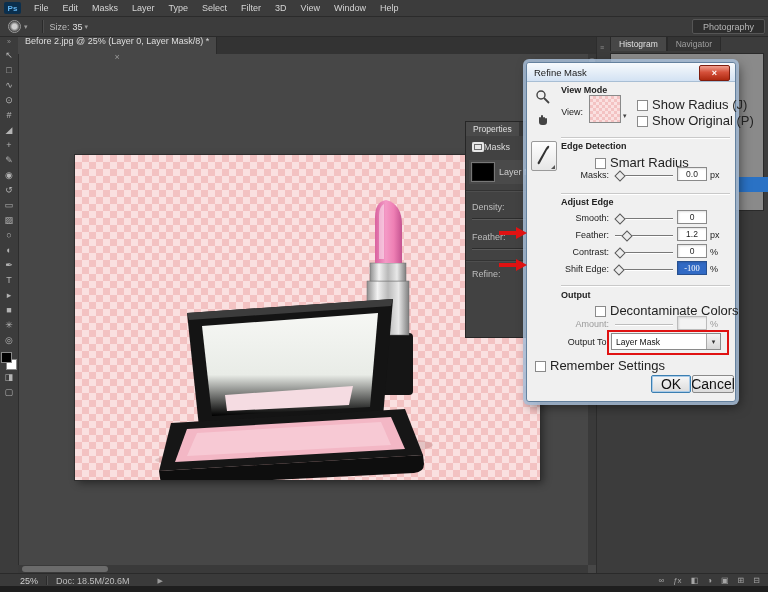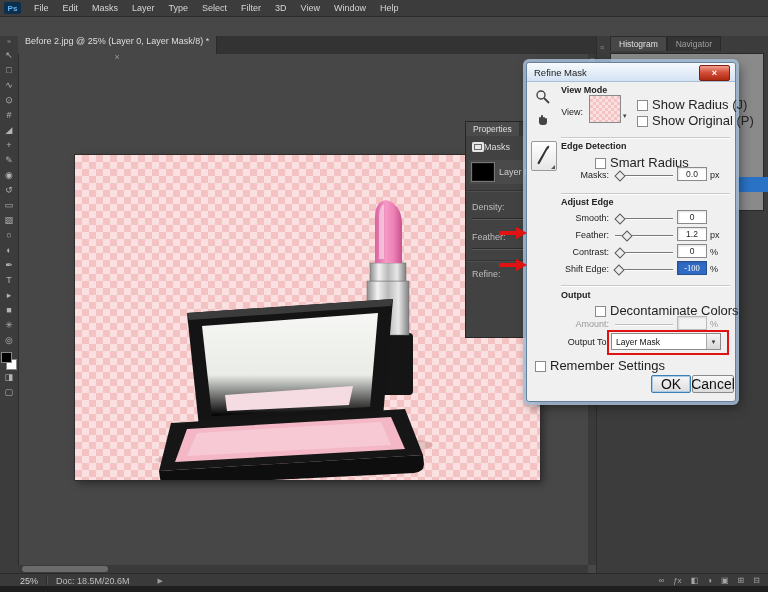--- a/index.html
+++ b/index.html
@@ -152,20 +152,31 @@
     <span class="menu-item">Layer</span>
     <span class="menu-item">Type</span>
     <span class="menu-item">Select</span>
     <span class="menu-item">Filter</span>
     <span class="menu-item">3D</span>
     <span class="menu-item">View</span>
     <span class="menu-item">Window</span>
     <span class="menu-item">Help</span>
   </div>
 
+  <div class="abs optionsbar">
+    <div class="brush-preview"></div>
+    <span class="ob-caret">▾</span>
+    <div class="ob-sep"></div>
+    <span class="ob-label">Size:</span>
+    <span class="ob-value">35</span>
+    <span class="ob-caret">▾</span>
+    <div class="workspace-chip">
+      <span>Photography</span>
+    </div>
+  </div>
 
   <div class="abs toolbar">
     <span class="tb-collapse">»</span>
     <span class="tool">↖</span>
     <span class="tool">□</span>
     <span class="tool">∿</span>
     <span class="tool">⊙</span>
     <span class="tool">#</span>
     <span class="tool">◢</span>
     <span class="tool">+</span>

